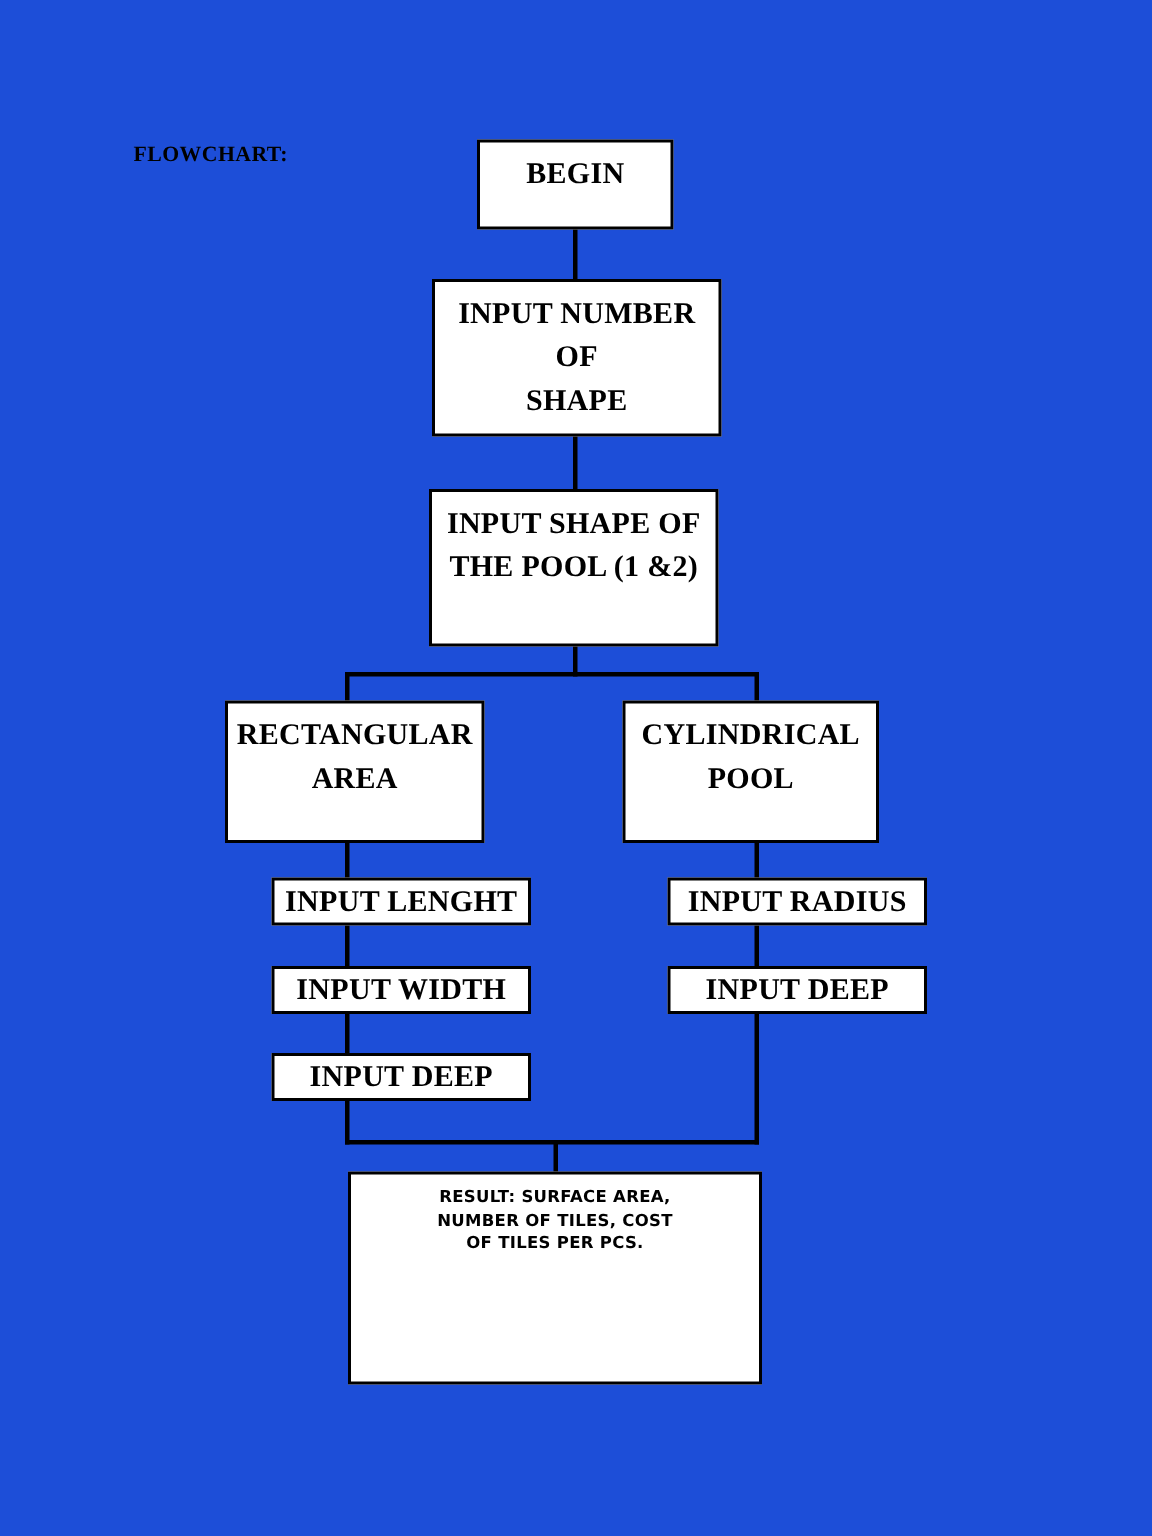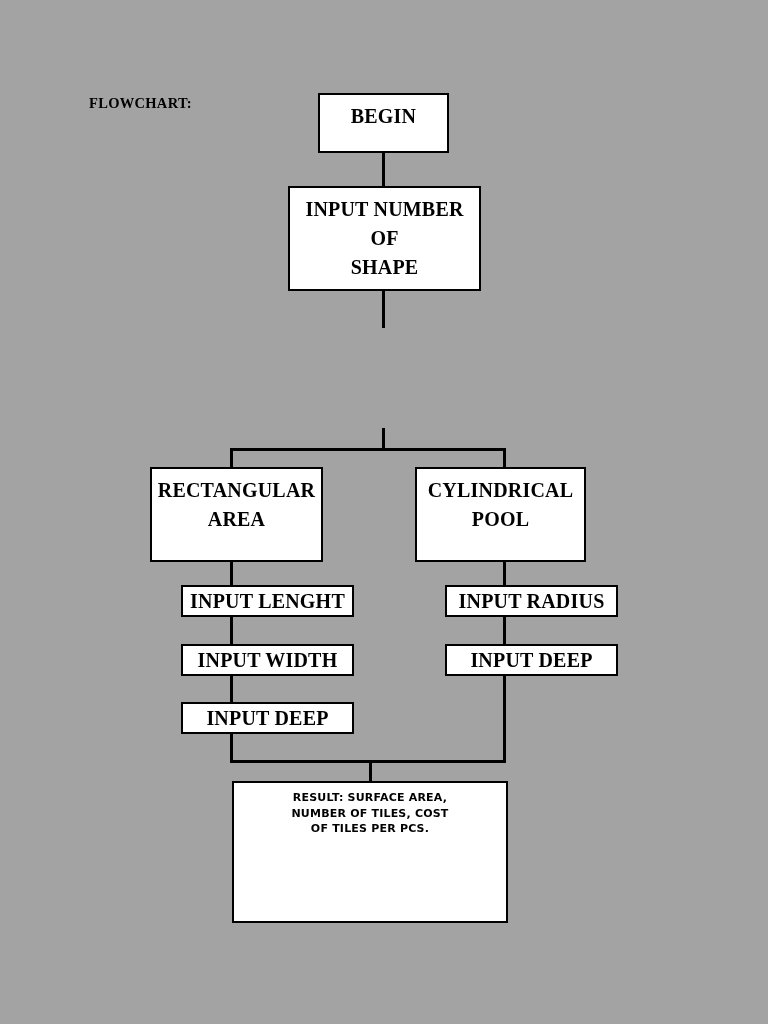--- a/index.html
+++ b/index.html
@@ -4,21 +4,21 @@
 <style>
   html, body {
     margin: 0;
     padding: 0;
     background: #ffffff;
   }
   #page {
     position: relative;
     width: 768px;
     height: 1024px;
-    background: #a3a3a3;
+    background: #1d4ed8;
     overflow: hidden;
     font-family: "Liberation Serif", "DejaVu Serif", serif;
   }
 
   
   .doc-label {
     position: absolute;
     font-family: "Liberation Serif", "DejaVu Serif", serif;
     font-weight: bold;
     font-size: 14.5px;
@@ -112,20 +112,24 @@
 
   <div class="node align-top" style="left:318px; top:93px; width:131px; height:60px;">
     <span class="node-text">BEGIN</span>
   </div>
 
   <div class="node align-top" style="left:288px; top:186px; width:193px; height:105px;">
     <span class="node-text">INPUT NUMBER OF
 SHAPE</span>
   </div>
 
+  <div class="node align-top" style="left:286px; top:326px; width:193px; height:105px;">
+    <span class="node-text">INPUT SHAPE OF
+THE POOL (1 &amp;2)</span>
+  </div>
 
   <div class="node align-top" style="left:150px; top:467px; width:173px; height:95px;">
     <span class="node-text">RECTANGULAR
 AREA</span>
   </div>
 
   <div class="node align-top" style="left:415px; top:467px; width:171px; height:95px;">
     <span class="node-text">CYLINDRICAL
 POOL</span>
   </div>

